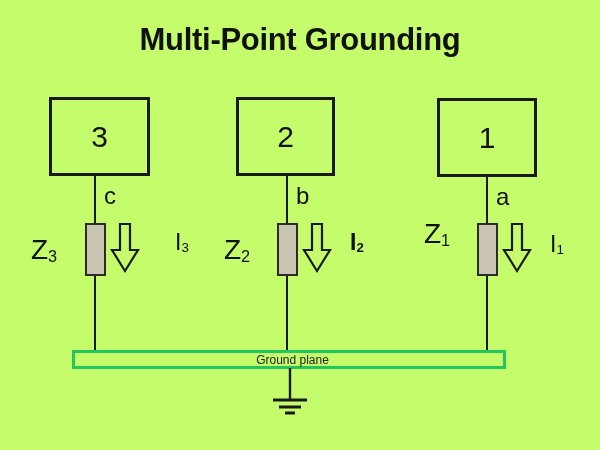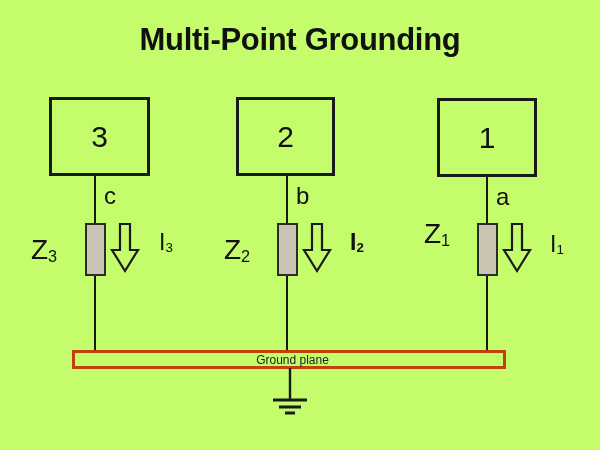--- a/index.html
+++ b/index.html
@@ -92,21 +92,21 @@
     position: absolute;
     width: 30px;
     height: 52px;
   }
   #ground-plane {
     position: absolute;
     left: 72px;
     top: 350px;
     width: 434px;
     height: 19px;
-    border: 3px solid #c2410c;
+    border: 3px solid #22c55e;
     background: #c4fc6c;
     box-sizing: border-box;
     display: flex;
     align-items: center;
     justify-content: center;
     padding-left: 7px;
   }
   #ground-plane-label {
     font-size: 12px;
     color: #222222;
@@ -135,21 +135,21 @@
   <div class="node-letter" style="left:104px; top:184px;">c</div>
   <div class="imped-block" style="left:85px; top:223px;"></div>
   <div class="z-label" style="left:31px; top:236px;">
     <span>Z</span><sub>3</sub>
   </div>
   <div class="arrow" style="left:110px; top:222px;">
     <svg width="30" height="52" viewBox="0 0 30 52" xmlns="http://www.w3.org/2000/svg">
       <polygon points="10,2 20,2 20,28 28,28 15,49 2,28 10,28" fill="#c4fc6c" stroke="#1a1a1a" stroke-width="2.2" stroke-linejoin="miter"></polygon>
     </svg>
   </div>
-  <div class="i-label" style="left:159px; top:231px;">
+  <div class="i-label" style="left:175px; top:231px;">
     <span>I</span><sub>3</sub>
   </div>
 
   <div class="dev-box" style="left:236px; top:97px; width:99px; height:79px;">
     <span class="dev-box-label">2</span>
   </div>
   <div class="wire" style="left:286px; top:176px; height:175px;"></div>
   <div class="node-letter" style="left:296px; top:184px;">b</div>
   <div class="imped-block" style="left:277px; top:223px;"></div>
   <div class="z-label" style="left:224px; top:236px;">

